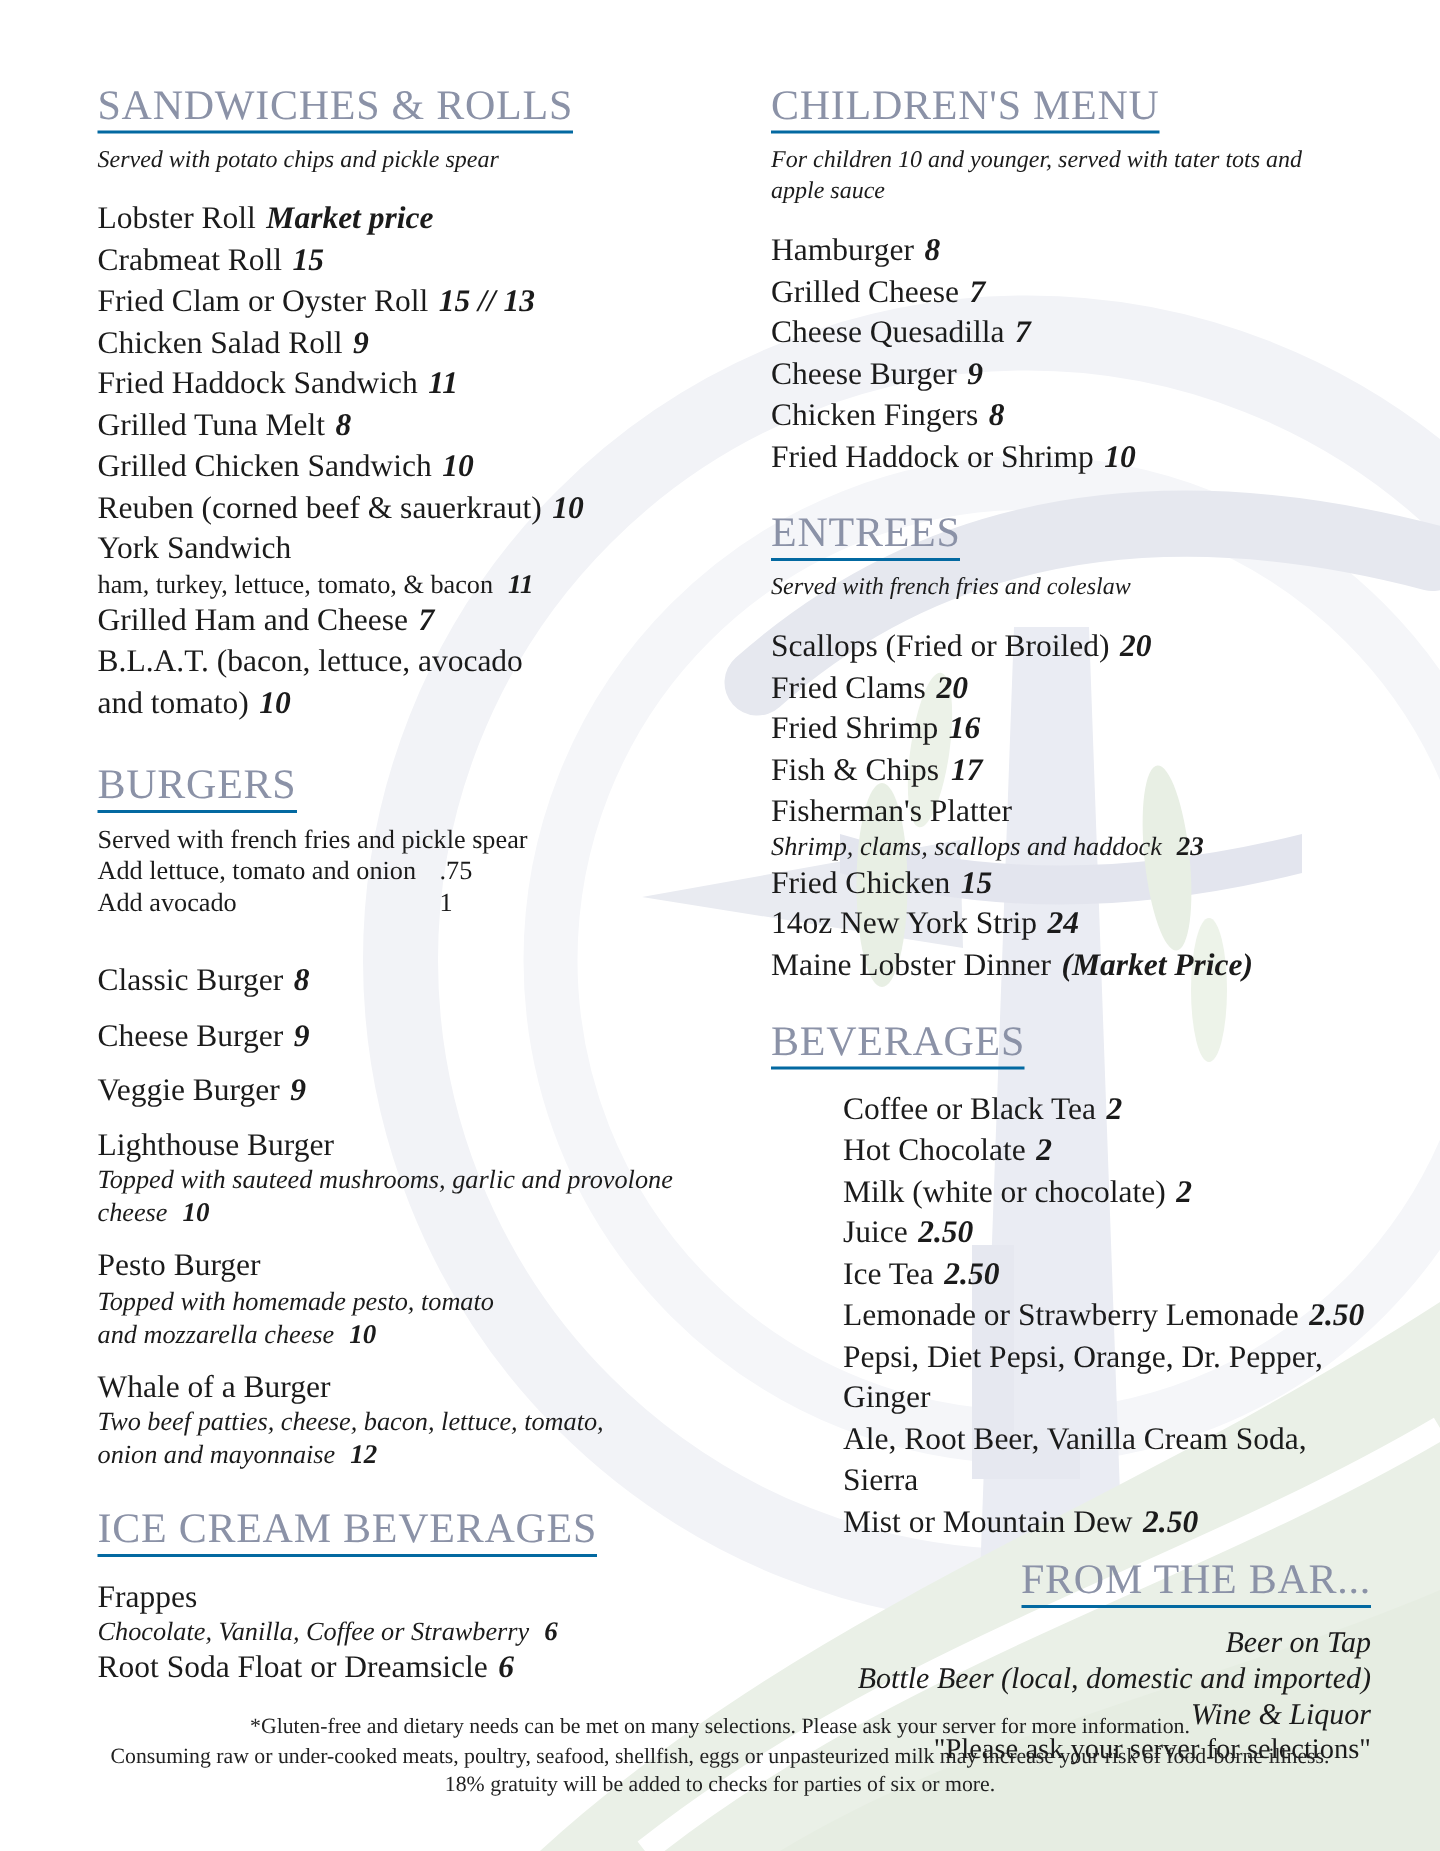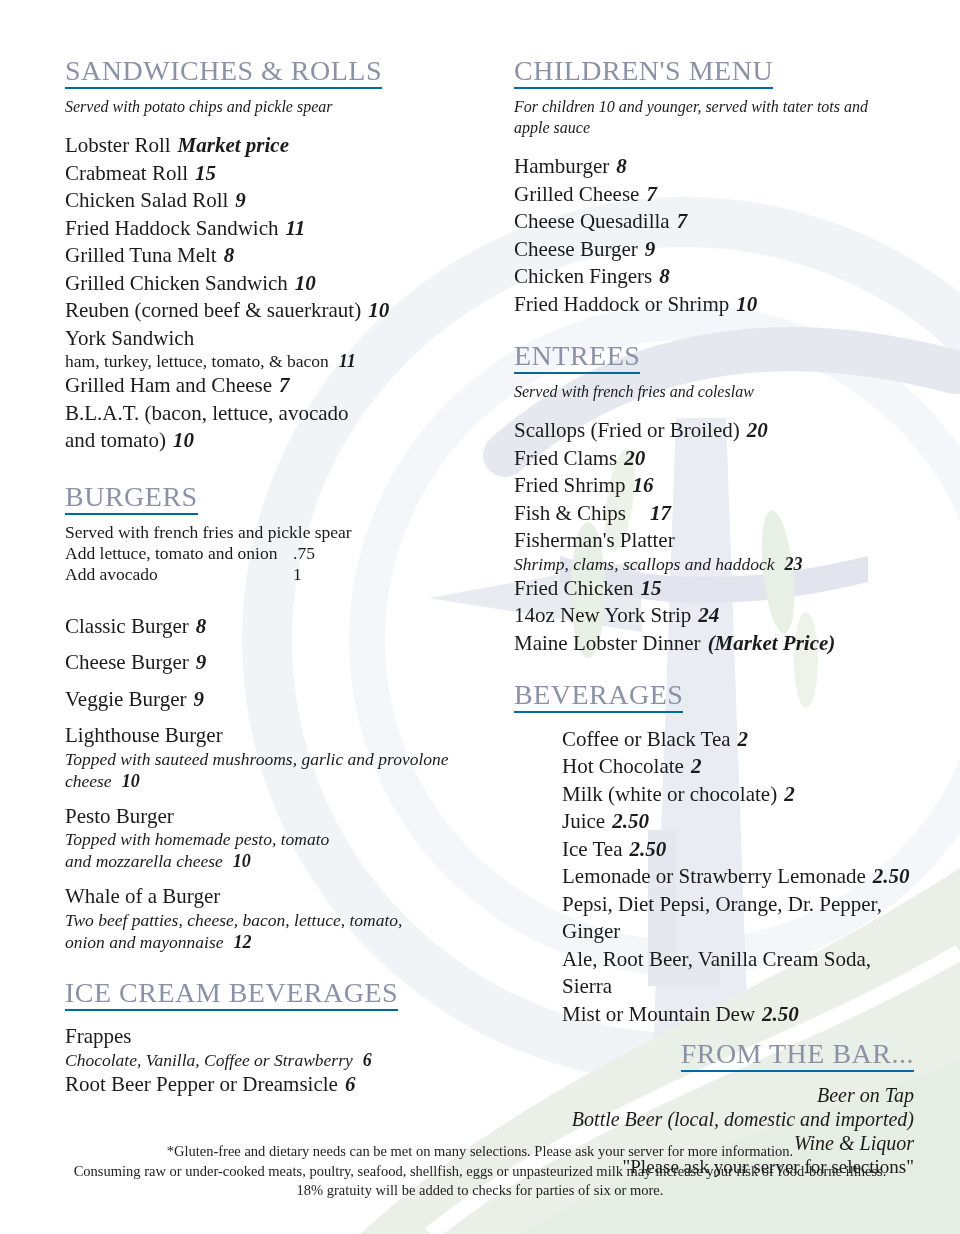--- a/index.html
+++ b/index.html
@@ -67,20 +67,21 @@
   </svg>
 
   <div class="col col-left">
 
     <section style="margin-bottom:26px;">
       <h2 class="sec"><span class="u">SANDWICHES &amp; ROLLS</span></h2>
       <p class="sub">Served with potato chips and pickle spear</p>
       <div class="items">
         <div class="item"><span class="nm">Lobster Roll</span><span class="pr">Market price</span></div>
         <div class="item"><span class="nm">Crabmeat Roll</span><span class="pr">15</span></div>
+        <div class="item"><span class="nm">Fried Clam or Oyster Roll</span><span class="pr">15 // 13</span></div>
         <div class="item"><span class="nm">Chicken Salad Roll</span><span class="pr">9</span></div>
         <div class="item"><span class="nm">Fried Haddock Sandwich</span><span class="pr">11</span></div>
         <div class="item"><span class="nm">Grilled Tuna Melt</span><span class="pr">8</span></div>
         <div class="item"><span class="nm">Grilled Chicken Sandwich</span><span class="pr">10</span></div>
         <div class="item"><span class="nm">Reuben (corned beef &amp; sauerkraut)</span><span class="pr">10</span></div>
         <div class="item">
           <span class="nm">York Sandwich</span>
           <div class="desc-line"><span class="desc roman">ham, turkey, lettuce, tomato, &amp; bacon</span><span class="dpr">11</span></div>
         </div>
         <div class="item"><span class="nm">Grilled Ham and Cheese</span><span class="pr">7</span></div>
@@ -118,21 +119,21 @@
       </div>
     </section>
 
     <section>
       <h2 class="sec"><span class="u">ICE CREAM BEVERAGES</span></h2>
       <div class="items" style="margin-top:14px;">
         <div class="item">
           <span class="nm">Frappes</span>
           <div class="desc-line"><span class="desc">Chocolate, Vanilla, Coffee or Strawberry</span><span class="dpr">6</span></div>
         </div>
-        <div class="item"><span class="nm">Root Beer Pepper or Dreamsicle</span><span class="pr">6</span></div>
+        <div class="item"><span class="nm">Root Soda Float or Dreamsicle</span><span class="pr">6</span></div>
       </div>
     </section>
 
   </div>
 
   <div class="col col-right">
 
     <section style="margin-bottom:22px;">
       <h2 class="sec"><span class="u">CHILDREN'S MENU</span></h2>
       <p class="sub">For children 10 and younger, served with tater tots and
@@ -147,21 +148,21 @@
       </div>
     </section>
 
     <section style="margin-bottom:22px;">
       <h2 class="sec"><span class="u">ENTREES</span></h2>
       <p class="sub">Served with french fries and coleslaw</p>
       <div class="items">
         <div class="item"><span class="nm">Scallops (Fried or Broiled)</span><span class="pr">20</span></div>
         <div class="item"><span class="nm">Fried Clams</span><span class="pr">20</span></div>
         <div class="item"><span class="nm">Fried Shrimp</span><span class="pr">16</span></div>
-        <div class="item"><span class="nm">Fish &amp; Chips</span><span class="pr" style="margin-left:24px;">17</span></div>
+        <div class="item"><span class="nm">Fish &amp; Chips</span><span class="pr" style="margin-left:8px;">17</span></div>
         <div class="item">
           <span class="nm">Fisherman's Platter</span>
           <div class="desc-line"><span class="desc">Shrimp, clams, scallops and haddock</span><span class="dpr">23</span></div>
         </div>
         <div class="item"><span class="nm">Fried Chicken</span><span class="pr">15</span></div>
         <div class="item"><span class="nm">14oz New York Strip</span><span class="pr">24</span></div>
         <div class="item"><span class="nm">Maine Lobster Dinner</span><span class="pr">(Market Price)</span></div>
       </div>
     </section>
 

